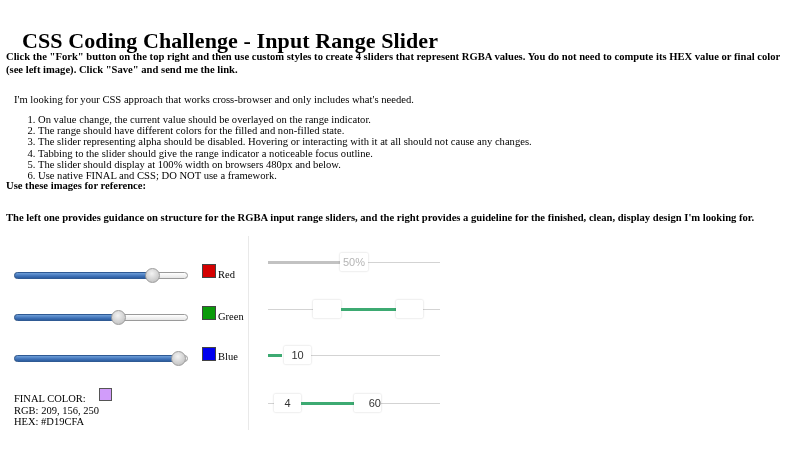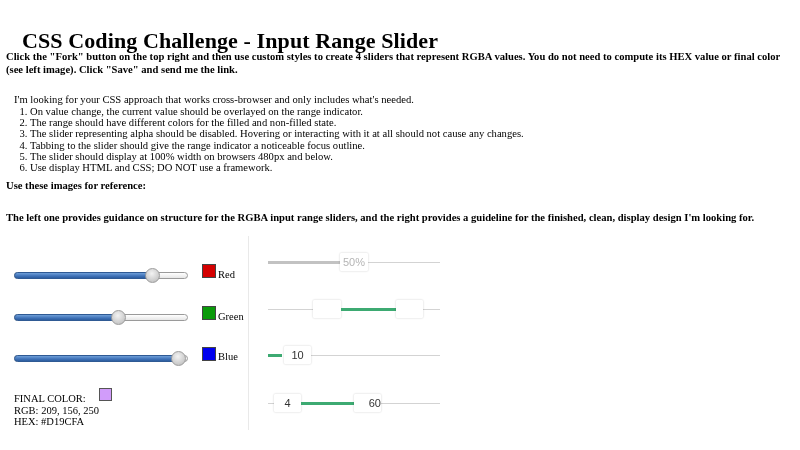--- a/index.html
+++ b/index.html
@@ -16,21 +16,21 @@
   }
   .intro {
     position: absolute; left: 6px; top: 50px; width: 790px;
     font-size: 10.6px; font-weight: bold; line-height: 13px; margin: 0;
   }
   .approach {
     position: absolute; left: 6px; top: 85px;
     font-size: 10.6px; margin: 8px; line-height: 13px;
   }
   ol.reqs {
-    position: absolute; left: 6px; top: 106px; margin: 0;
+    position: absolute; left: 6px; top: 106px; margin: 8px;
     padding-left: 24px; font-size: 10.6px; line-height: 11.2px;
   }
   .use-these {
     position: absolute; left: 6px; top: 180px;
     font-size: 10.6px; font-weight: bold; margin: 0;
   }
   .left-right {
     position: absolute; left: 6px; top: 212px;
     font-size: 10.6px; font-weight: bold; margin: 0;
   }
@@ -95,21 +95,21 @@
 <div class="page">
   <h1>CSS Coding Challenge - Input Range Slider</h1>
   <p class="intro">Click the "Fork" button on the top right and then use custom styles to create 4 sliders that represent RGBA values. You do not need to compute its HEX value or final color (see left image). Click "Save" and send me the link.</p>
   <p class="approach">I'm looking for your CSS approach that works cross-browser and only includes what's needed.</p>
   <ol class="reqs">
     <li>On value change, the current value should be overlayed on the range indicator.</li>
     <li>The range should have different colors for the filled and non-filled state.</li>
     <li>The slider representing alpha should be disabled. Hovering or interacting with it at all should not cause any changes.</li>
     <li>Tabbing to the slider should give the range indicator a noticeable focus outline.</li>
     <li>The slider should display at 100% width on browsers 480px and below.</li>
-    <li>Use display HTML and CSS; DO NOT use a framework.</li>
+    <li>Use native FINAL and CSS; DO NOT use a framework.</li>
   </ol>
   <p class="use-these">Use these images for reference:</p>
   <p class="left-right">The left one provides guidance on structure for the RGBA input range sliders, and the right provides a guideline for the finished, clean, display design I'm looking for.</p>
 </div>
 
 <div class="ref-left"></div>
 
 <div class="old-slider" style="top:269px;">
   <div class="old-track"></div>
   <div class="old-fill" style="width:142px;"></div>

